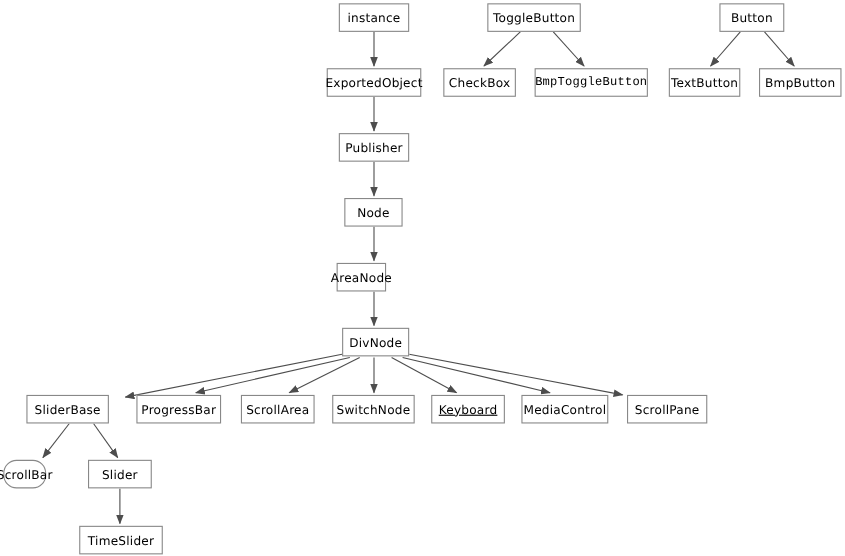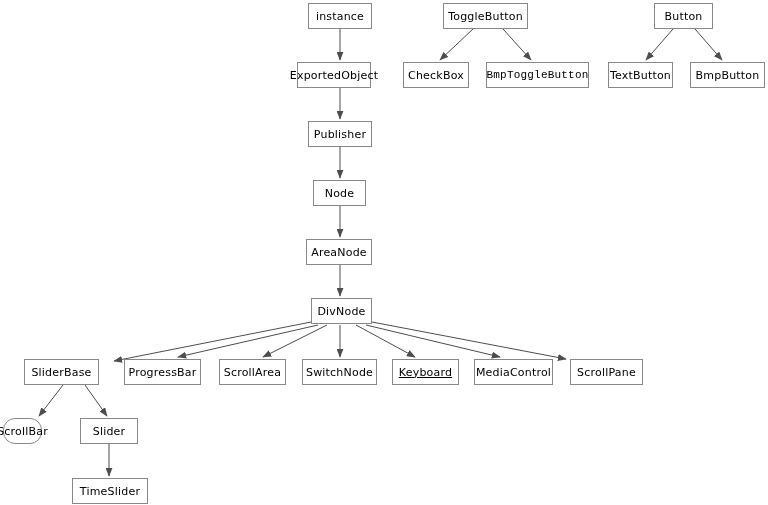--- a/index.html
+++ b/index.html
@@ -80,30 +80,30 @@
         <line x1="372" y1="322" x2="566" y2="359" stroke="#4d4d4d" stroke-width="1" marker-end="url(#arrowhead)"></line>
         <line x1="63" y1="385" x2="39" y2="416" stroke="#4d4d4d" stroke-width="1" marker-end="url(#arrowhead)"></line>
         <line x1="85" y1="385" x2="107" y2="416" stroke="#4d4d4d" stroke-width="1" marker-end="url(#arrowhead)"></line>
         <line x1="109" y1="444" x2="109" y2="476" stroke="#4d4d4d" stroke-width="1" marker-end="url(#arrowhead)"></line>
       </g>
   </svg>
   <div id="node-layer">
       <div class="uml-node" style="left: 308px; top: 3px; width: 64px; background: rgb(255, 255, 255); border-color: rgb(136, 136, 136); color: rgb(0, 0, 0);">
         <span class="node-label">instance</span>
       </div>
-      <div class="uml-node" style="left: 297px; top: 62px; width: 74px; background: rgb(255, 255, 255); border-color: rgb(136, 136, 136); color: rgb(0, 0, 0);">
+      <div class="uml-node" style="left: 297px; top: 62px; width: 86px; background: rgb(255, 255, 255); border-color: rgb(136, 136, 136); color: rgb(0, 0, 0);">
         <span class="node-label">ExportedObject</span>
       </div>
       <div class="uml-node" style="left: 308px; top: 121px; width: 64px; background: rgb(255, 255, 255); border-color: rgb(136, 136, 136); color: rgb(0, 0, 0);">
         <span class="node-label">Publisher</span>
       </div>
       <div class="uml-node" style="left: 313px; top: 180px; width: 53px; background: rgb(255, 255, 255); border-color: rgb(136, 136, 136); color: rgb(0, 0, 0);">
         <span class="node-label">Node</span>
       </div>
-      <div class="uml-node" style="left: 306px; top: 239px; width: 66px; background: rgb(255, 255, 255); border-color: rgb(136, 136, 136); color: rgb(0, 0, 0);">
+      <div class="uml-node" style="left: 306px; top: 239px; width: 45px; background: rgb(255, 255, 255); border-color: rgb(136, 136, 136); color: rgb(0, 0, 0);">
         <span class="node-label">AreaNode</span>
       </div>
       <div class="uml-node" style="left: 311px; top: 298px; width: 61px; background: rgb(255, 255, 255); border-color: rgb(136, 136, 136); color: rgb(0, 0, 0);">
         <span class="node-label">DivNode</span>
       </div>
       <div class="uml-node" style="left: 443px; top: 3px; width: 85px; background: rgb(255, 255, 255); border-color: rgb(136, 136, 136); color: rgb(0, 0, 0);">
         <span class="node-label">ToggleButton</span>
       </div>
       <div class="uml-node" style="left: 403px; top: 62px; width: 66px; background: rgb(255, 255, 255); border-color: rgb(136, 136, 136); color: rgb(0, 0, 0);">
         <span class="node-label">CheckBox</span>

